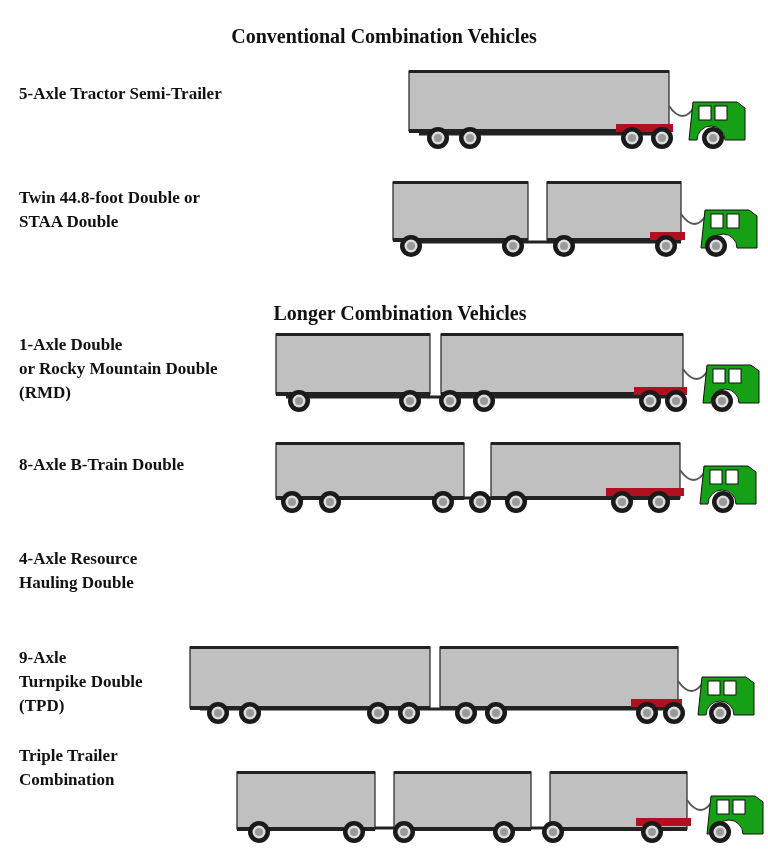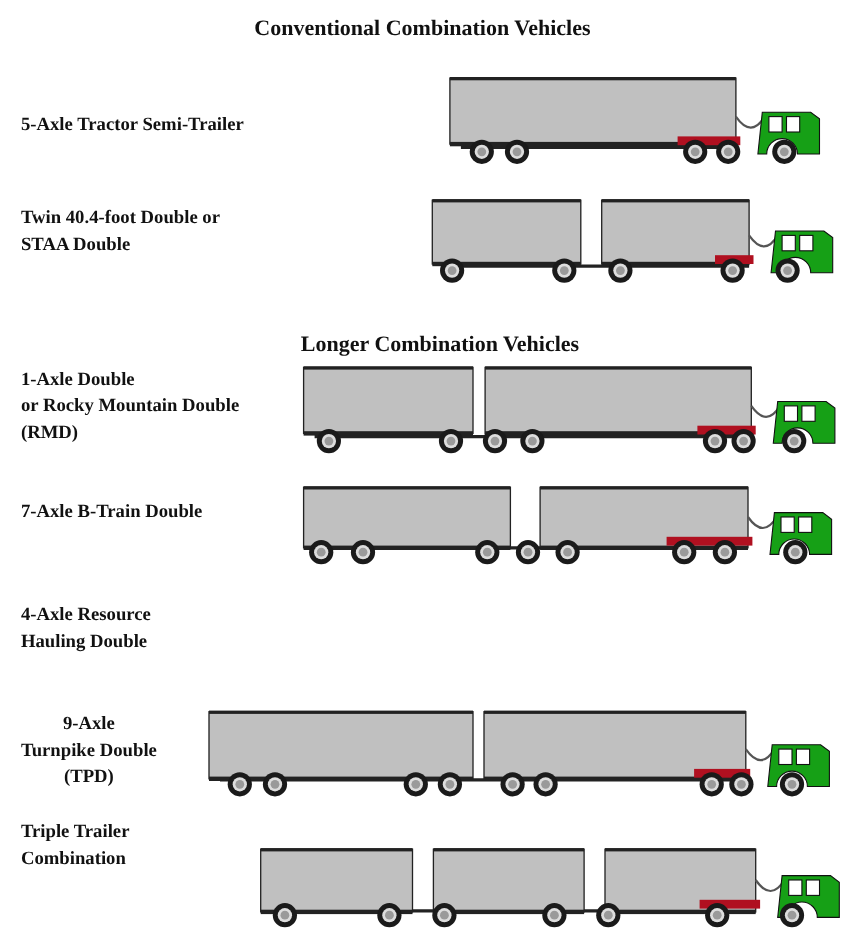--- a/index.html
+++ b/index.html
@@ -4,34 +4,34 @@
 <style>
   html,body{margin:0;padding:0;background:#fff;}
   body{width:768px;height:858px;position:relative;overflow:hidden;font-family:"Liberation Serif","DejaVu Serif",serif;color:#111;}
   .heading{position:absolute;left:0;width:768px;text-align:center;font-weight:bold;font-size:20px;}
   .label{position:absolute;left:19px;font-weight:bold;font-size:17px;line-height:24px;white-space:pre-line;}
   svg#art{position:absolute;left:0;top:0;}
 </style>
 </head>
 <body>
 
-<div class="heading" style="top:15px;">Conventional Combination Vehicles</div>
+<div class="heading" style="top:25px;">Conventional Combination Vehicles</div>
 <div class="heading" style="top:302px;margin-left:16px;">Longer Combination Vehicles</div>
 
 <div id="labels">
-    <div class="label" style="top: 101px;">5-Axle Tractor Semi-Trailer</div>
-    <div class="label" style="top: 186px;">Twin 40.4-foot Double or
+    <div class="label" style="top: 82px;">5-Axle Tractor Semi-Trailer</div>
+    <div class="label" style="top: 186px;">Twin 44.8-foot Double or
 STAA Double</div>
     <div class="label" style="top: 333px;">1-Axle Double
 or Rocky Mountain Double
 (RMD)</div>
-    <div class="label" style="top: 453px;">7-Axle B-Train Double</div>
+    <div class="label" style="top: 453px;">8-Axle B-Train Double</div>
     <div class="label" style="top: 547px;">4-Axle Resource
 Hauling Double</div>
-    <div class="label" style="top: 646px; text-align: center;">9-Axle
+    <div class="label" style="top: 646px;">9-Axle
 Turnpike Double
 (TPD)</div>
     <div class="label" style="top: 744px;">Triple Trailer
 Combination</div>
   </div>
 <svg id="art" width="768" height="858" viewBox="0 0 768 858">
     <g>
       <line x1="419" y1="134" x2="669" y2="134" stroke="#222" stroke-width="3"></line>
       <rect x="409" y="71" width="260" height="60" fill="#c0c0c0" stroke="#222222" stroke-width="1.2"></rect>
       <rect x="409" y="70" width="260" height="3" fill="#222"></rect>

